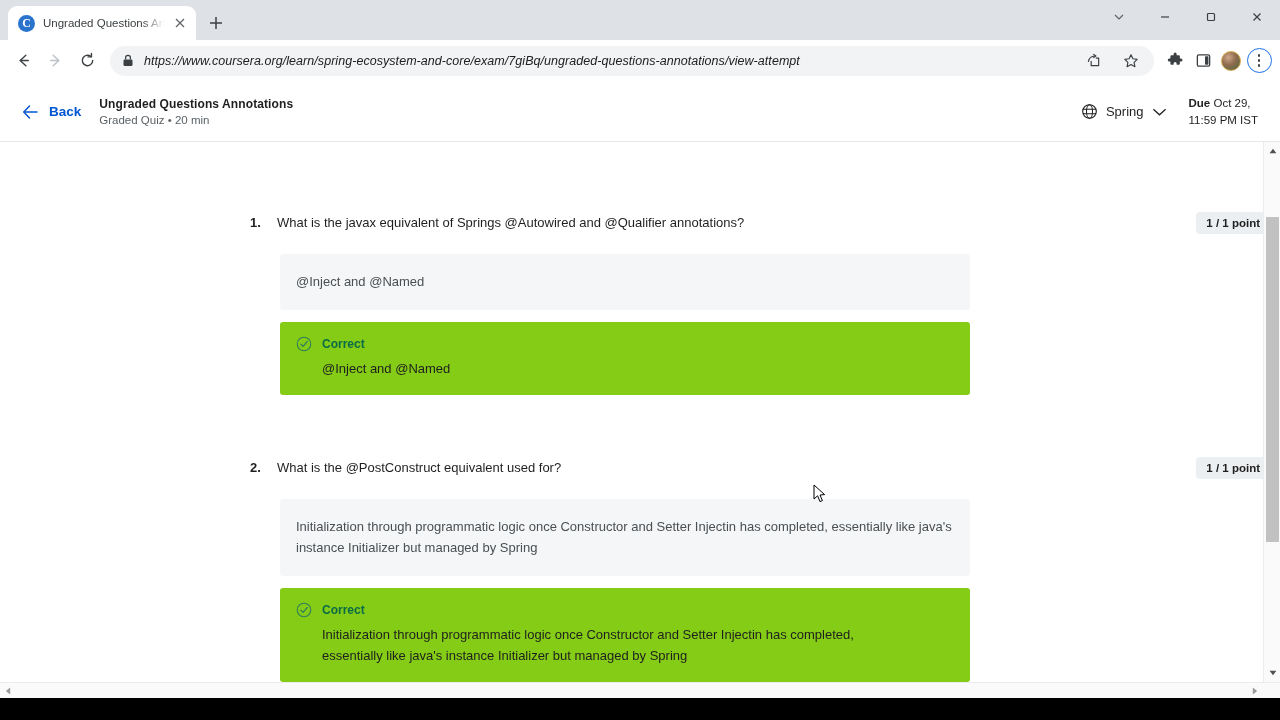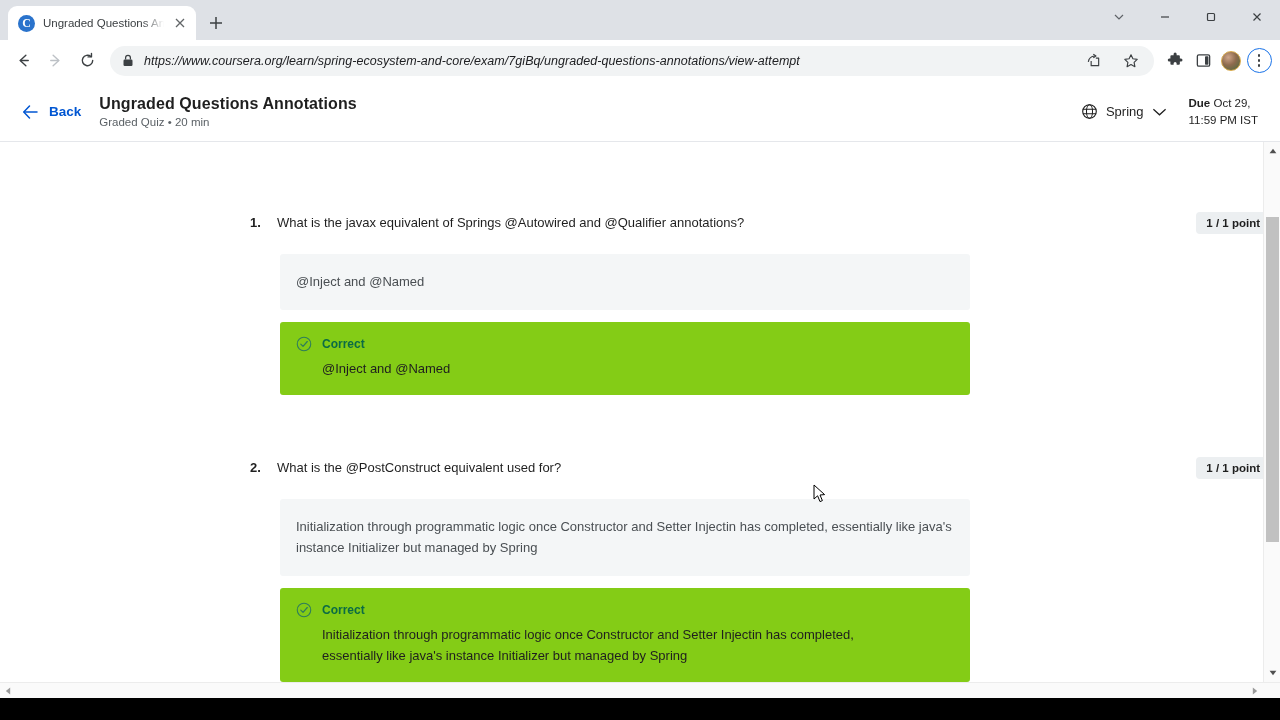--- a/index.html
+++ b/index.html
@@ -75,21 +75,21 @@
   .page { position: absolute; top: 82px; left: 0; width: 1280px; height: 638px;
           background: #fff; overflow: hidden; }
 
   .site-header {
     height: 60px; background: #fff; border-bottom: 1px solid #e5e7eb;
     display: flex; align-items: center; padding: 0 22px; position: relative;
   }
   .back-btn { display: flex; align-items: center; gap: 9px; color: #0056d2;
               font-size: 13.5px; font-weight: bold; padding-right: 18px; }
   .titleblock { display: flex; flex-direction: column; gap: 3px; }
-  .quiz-title { font-size: 16px; font-weight: bold; color: #1f1f1f; letter-spacing: .1px; }
+  .quiz-title { font-size: 12px; font-weight: bold; color: #1f1f1f; letter-spacing: .1px; }
   .quiz-sub { font-size: 11.5px; color: #5b6166; }
   .hdr-right { margin-left: auto; display: flex; align-items: center; gap: 22px; }
   .lang { display: flex; align-items: center; gap: 8px; font-size: 13px; color: #1f1f1f; }
   .due { font-size: 11.5px; color: #1f1f1f; line-height: 1.45; text-align: left; }
   .due b { font-weight: bold; }
 
   
   .scrollarea { position: relative; height: 578px; overflow: hidden; background: #fff; }
   .content { position: absolute; top: 0; left: 0; width: 1263px; padding-top: 72px; }
   .q {

